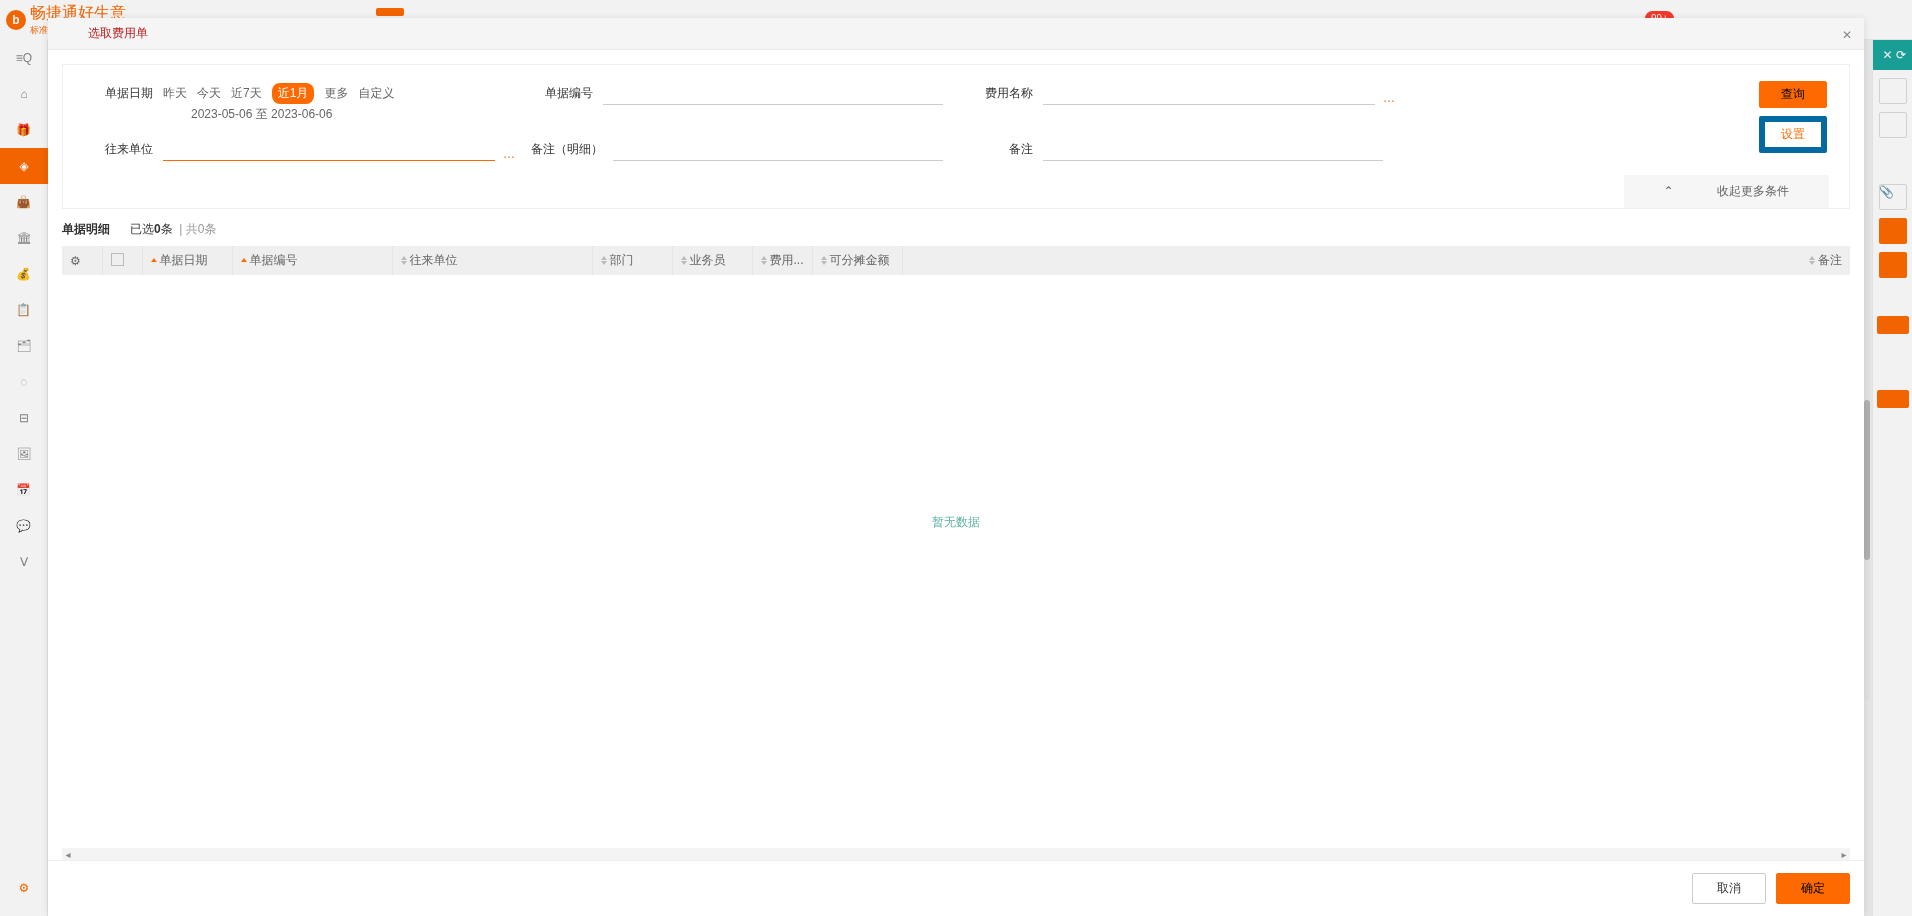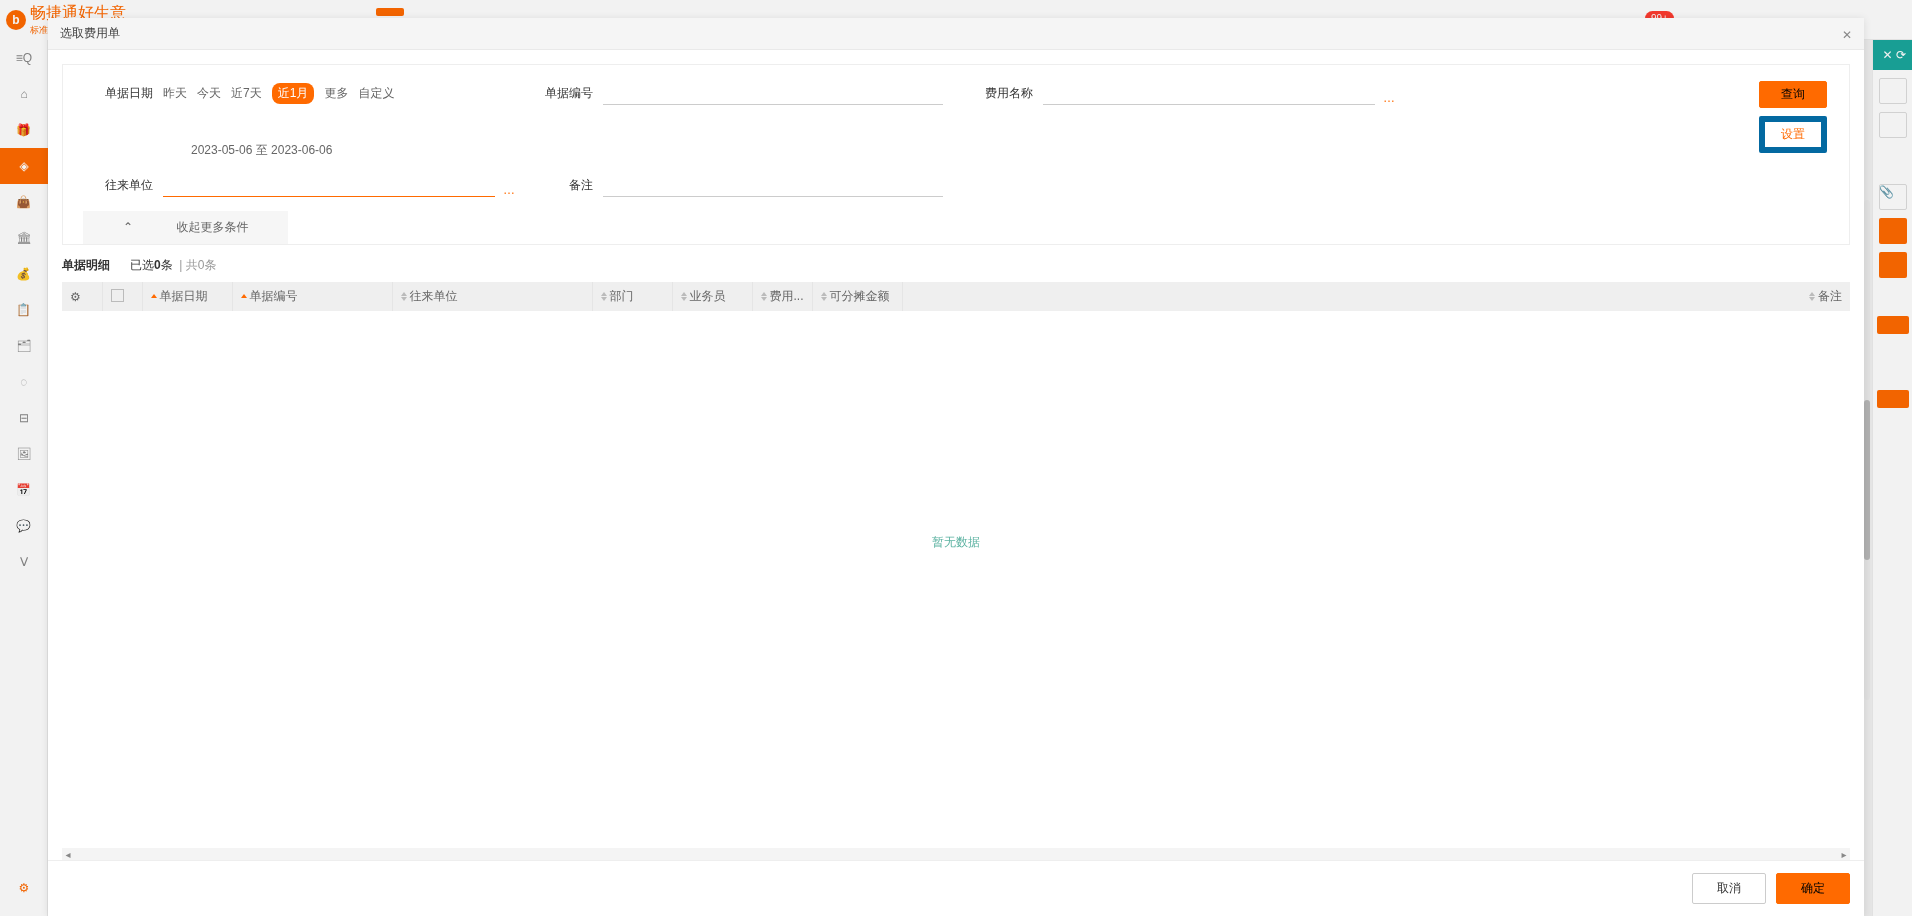--- a/index.html
+++ b/index.html
@@ -73,21 +73,21 @@
       top: 18px; left: 48px; right: 48px; bottom: 0;
       background: #fff;
       display: flex; flex-direction: column;
       box-shadow: 0 1px 8px rgba(0,0,0,0.1);
     }
     .modal-header {
       height: 32px; background: #f5f5f5; border-bottom: 1px solid #e9e9e9;
       display: flex; align-items: center; justify-content: space-between;
       padding: 0 12px;
     }
-    .modal-title { color: #404040; }
+    .modal-title { color: #b91c1c; margin-left: 28px; }
     .modal-close { color: #888; cursor: pointer; font-size: 14px; }
 
     .search-panel {
       margin: 14px 14px 0 14px;
       border: 1px solid #eee;
       padding: 16px 20px 0 20px;
       position: relative;
     }
     .search-row { display: flex; align-items: flex-start; margin-bottom: 14px; gap: 0; }
     .search-group { display: flex; align-items: flex-start; }
@@ -95,37 +95,37 @@
     .search-group.col1 { width: 440px; }
     .search-group.col2 { width: 440px; }
     .search-group.col3 { width: 440px; }
     .underline-input {
       border: none; border-bottom: 1px solid #ccc;
       width: 340px; height: 24px; outline: none;
     }
     .underline-input.active { border-bottom: 1px solid #ff6a00; }
     .ellipsis-icon { color: #ff6a00; padding: 0 8px; cursor: pointer; align-self: flex-end;}
 
-    .date-picker-vals { display: flex; flex-direction: column; gap: 36px; }
+    .date-picker-vals { display: flex; flex-direction: column; }
     .date-tags { display: flex; align-items: center; gap: 10px; padding-top: 2px;}
     .date-tag { color: #666; cursor: pointer; }
     .date-tag.active { background: #ff6a00; color: #fff; padding: 2px 6px; border-radius: 8px; }
     .date-range { color: #666; margin-top: 2px; margin-left: 28px; }
 
     .search-actions {
       position: absolute; right: 22px; top: 16px;
       display: flex; flex-direction: column; gap: 8px;
     }
     .btn { border-radius: 2px; padding: 4px 16px; cursor: pointer; text-align: center; }
     .btn-primary { background: #ff6a00; color: #000000; border: 1px solid #ff6a00; }
     .btn-outline-primary { background: #fff; color: #ff6a00; border: 6px solid #0369a1; }
     .btn-default { background: #fff; color: #333; border: 1px solid #ccc; }
 
     .collapse-bar {
-      text-align: left; margin-top: 4px;
+      text-align: right; margin-top: 4px;
     }
     .collapse-bar span {
       display: inline-block;
       background: #f6f6f6;
       color: #666;
       padding: 4px 20px;
       cursor: pointer;
     }
 
     .details-header {
@@ -300,20 +300,24 @@
       </div>
     </div>
 
     <div class="search-row">
       <div class="search-group col1">
         <span class="label">往来单位</span>
         <input type="text" class="underline-input active" style="">
         <span class="ellipsis-icon"><span>…</span></span>
       </div>
 
+      <div class="search-group col2">
+        <span class="label" style="width:90px;min-width:90px">备注（明细）</span>
+        <input type="text" class="underline-input" style="width: 330px;">
+      </div>
 
       <div class="search-group col3">
         <span class="label">备注</span>
         <input type="text" class="underline-input" style="">
       </div>
     </div>
 
     <div class="collapse-bar">
       <span>
         <span>⌃</span>&nbsp;<span>收起更多条件</span>

